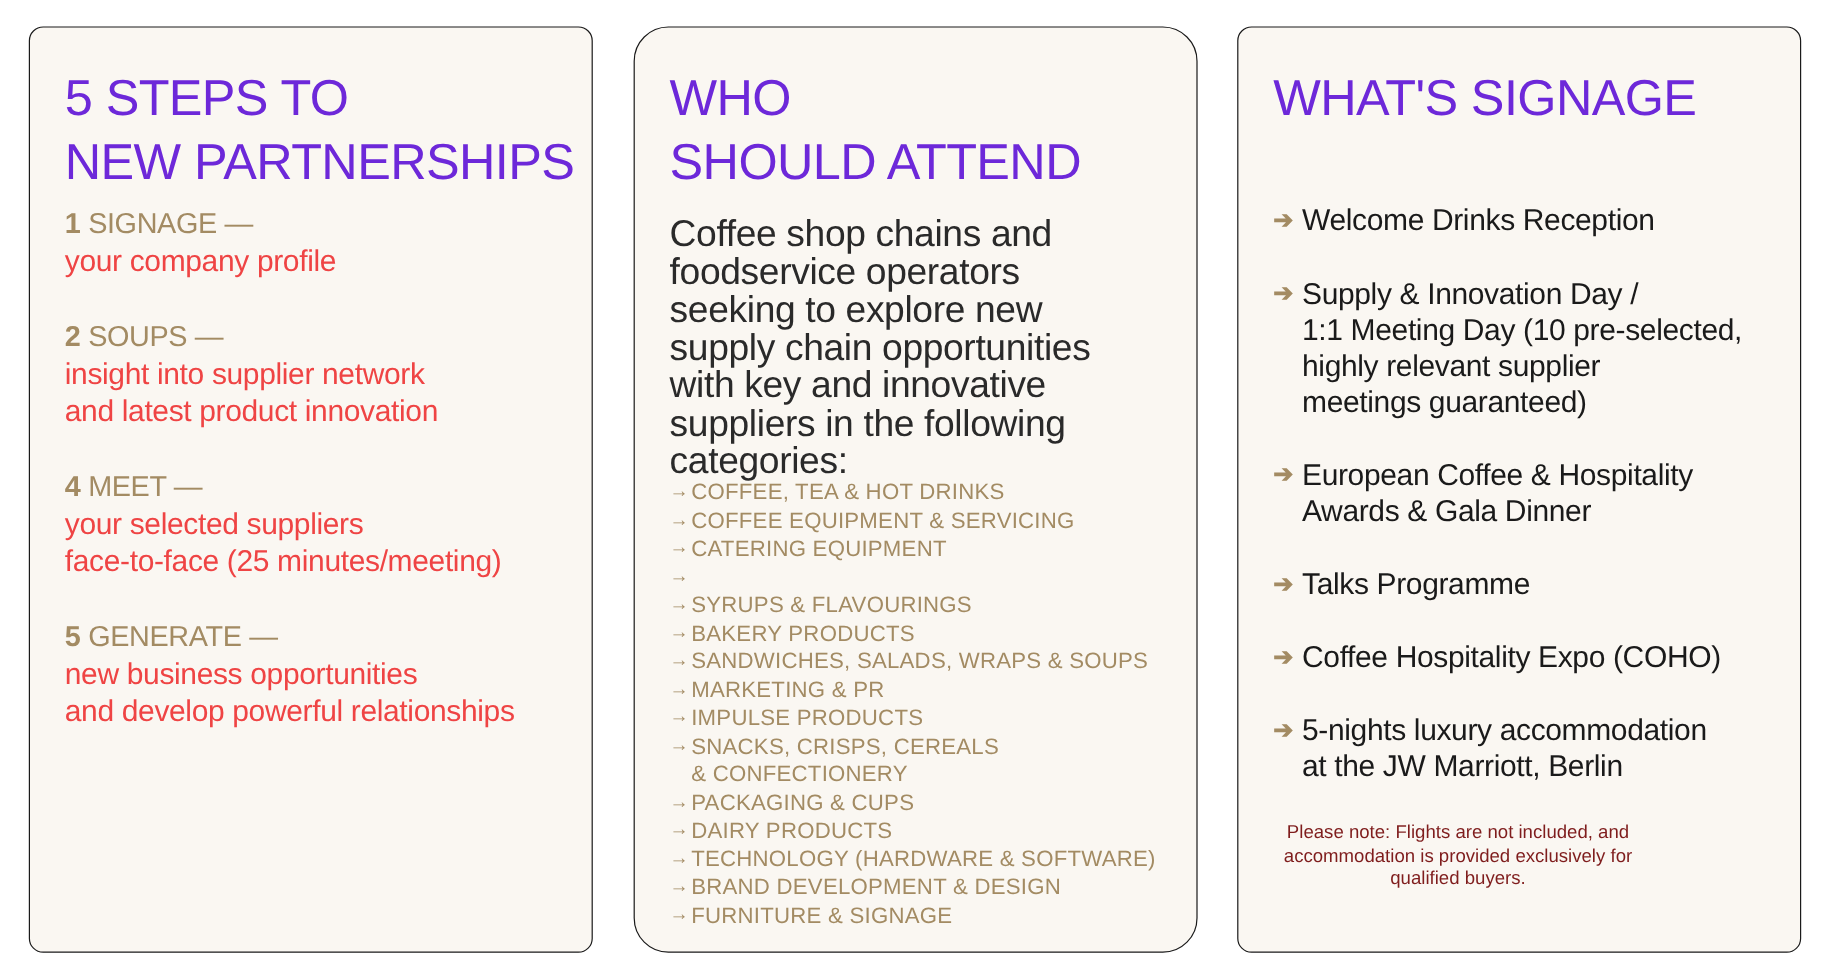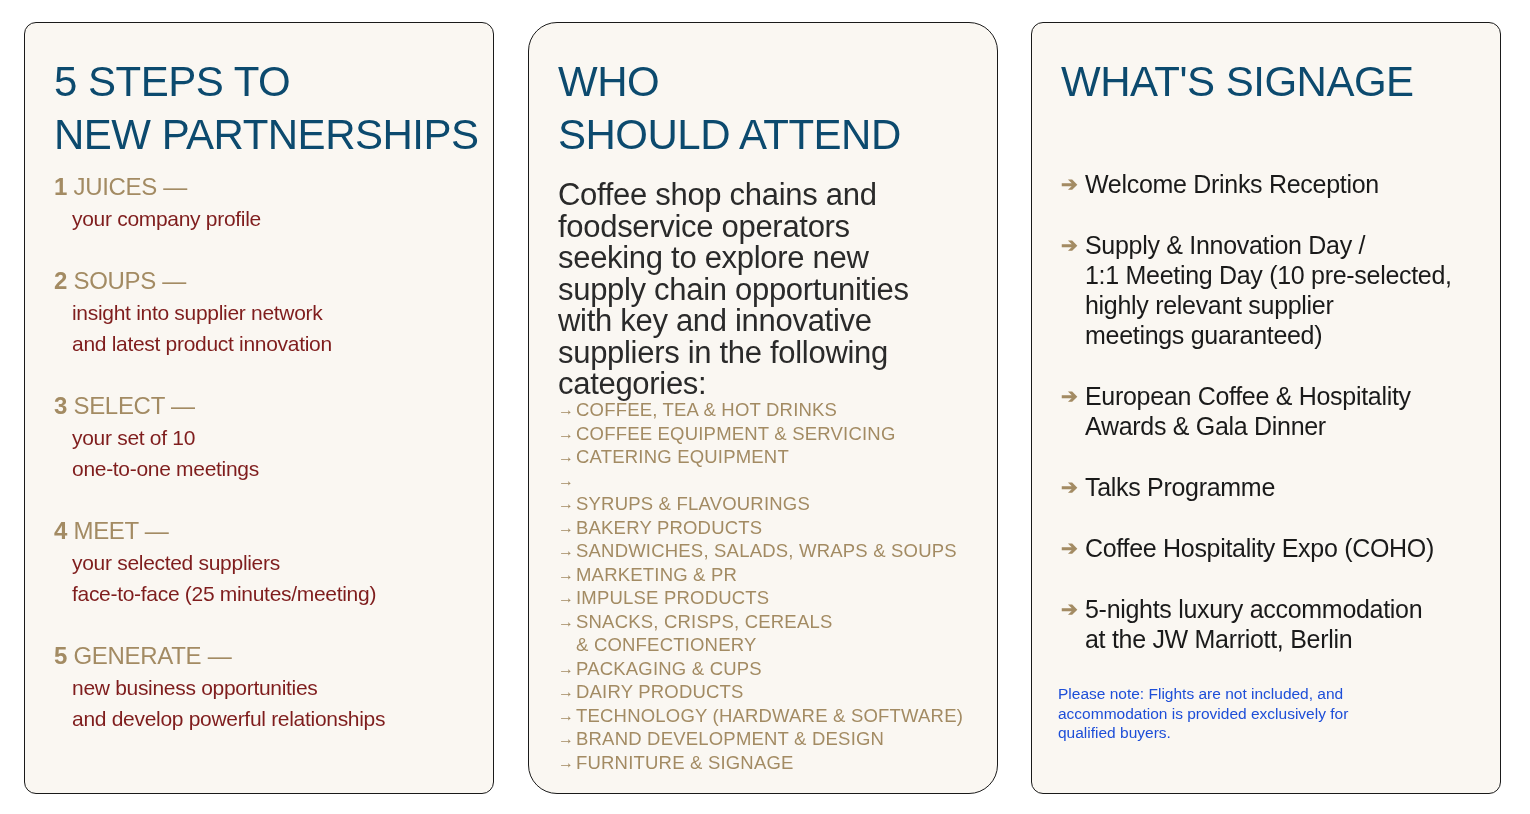--- a/index.html
+++ b/index.html
@@ -7,58 +7,53 @@
     width:1530px; height:814px; background:#ffffff; position:relative; overflow:hidden;
     font-family:"Liberation Sans", sans-serif; color:#1a1a1a;
   }
   .card {
     position:absolute; top:22px; width:470px; height:772px;
     background:#faf7f2; border:1.5px solid #1a1a1a; border-radius:12px; box-sizing:border-box;
   }
   #c1 { left:24px; } #c2 { left:528px;border-radius:29px; } #c3 { left:1031px; }
   .title {
     position:absolute; left:29px; top:32px; font-size:42px; line-height:53px;
-    color:#0c4a6e; letter-spacing:-0.5px; white-space:pre-line; margin:0; font-weight:normal;
+    color:#6d28d9; letter-spacing:-0.5px; white-space:pre-line; margin:0; font-weight:normal;
   }
   .steps { position:absolute; left:29px; top:148px; }
   .step { margin-bottom:31px; }
   .step-head { font-size:24px; line-height:32px; color:#a38b63; letter-spacing:-0.3px; }
   .step-num { font-weight:bold; }
-  .step-body { font-size:21px; line-height:31px; color:#7f1d1d; white-space:pre-line; letter-spacing:-0.3px;margin-left:18px; }
+  .step-body { font-size:25px; line-height:31px; color:#ef4444; white-space:pre-line; letter-spacing:-0.3px; }
   .intro { position:absolute; left:29px; top:156px; width:390px; font-size:31px; line-height:31.5px; color:#2a2a2a; letter-spacing:-0.3px; }
   .cats { position:absolute; left:29px; top:375px; margin:0; padding:0; list-style:none; }
   .cats li { font-size:18.5px; line-height:23.5px; color:#a38b63; letter-spacing:0.2px; display:flex; }
   .cats .arr { width:18px; flex:none; font-size:16px; }
   .cats .txt { white-space:pre-line; }
   .incl { position:absolute; left:29px; top:146px; margin:0; padding:0; list-style:none; }
   .incl li { display:flex; font-size:25px; line-height:30px; color:#1a1a1a; margin-bottom:31px; letter-spacing:-0.3px; }
   .incl .arr { width:24px; flex:none; color:#a38b63; font-weight:bold; font-size:20px; }
   .incl .txt { white-space:pre-line; }
-  .note { position:absolute; left:26px; top:661px; width:340px; font-size:15.5px; line-height:19.5px; color:#1d4ed8; }
+  .note { position:absolute; left:13px; top:661px; width:340px; font-size:15.5px; line-height:19.5px; color:#7f1d1d;text-align:center; }
 </style>
 </head>
 <body>
 
 <div class="card" id="c1">
   <h2 class="title">5 STEPS TO
 NEW PARTNERSHIPS</h2>
   <div class="steps">
     <div class="step">
-      <div class="step-head"><span class="step-num">1</span> <span>JUICES —</span></div>
+      <div class="step-head"><span class="step-num">1</span> <span>SIGNAGE —</span></div>
       <div class="step-body">your company profile</div>
     </div>
     <div class="step">
       <div class="step-head"><span class="step-num">2</span> <span>SOUPS —</span></div>
       <div class="step-body">insight into supplier network
 and latest product innovation</div>
-    </div>
-    <div class="step">
-      <div class="step-head"><span class="step-num">3</span> <span>SELECT —</span></div>
-      <div class="step-body">your set of 10
-one-to-one meetings</div>
     </div>
     <div class="step">
       <div class="step-head"><span class="step-num">4</span> <span>MEET —</span></div>
       <div class="step-body">your selected suppliers
 face-to-face (25 minutes/meeting)</div>
     </div>
     <div class="step">
       <div class="step-head"><span class="step-num">5</span> <span>GENERATE —</span></div>
       <div class="step-body">new business opportunities
 and develop powerful relationships</div>

